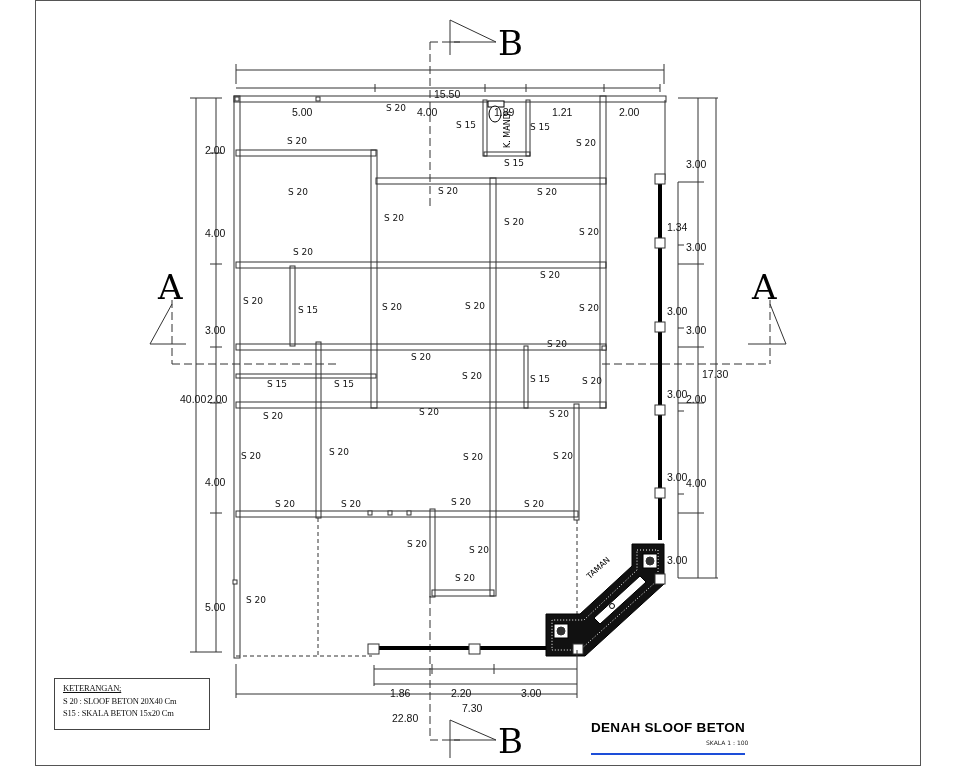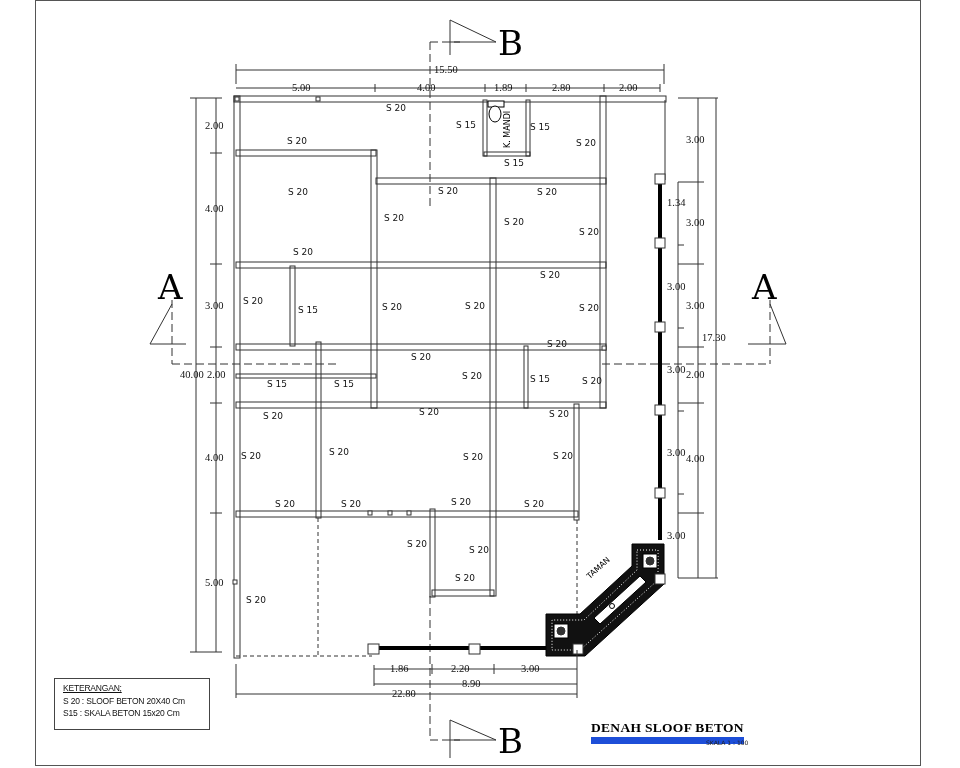--- a/index.html
+++ b/index.html
@@ -1,26 +1,26 @@
 <!DOCTYPE html>
 <html><head>
 <meta charset="utf-8">
 <style>
   html, body { margin: 0; padding: 0; background: #ffffff; }
   body { width: 960px; height: 768px; position: relative; overflow: hidden; font-family: "DejaVu Sans", sans-serif; }
   #sheet { position: absolute; left: 0; top: 0; width: 960px; height: 768px; }
   .frame { position: absolute; left: 35px; top: 0px; width: 886px; height: 766px; border: 1.5px solid #555; border-top-width: 1.5px; box-sizing: border-box; }
   svg { position: absolute; left: 0; top: 0; }
   .lbl { position: absolute; font-family: "DejaVu Sans", sans-serif; font-size: 9px; color: #111; white-space: nowrap; line-height: 1; }
-  .dim { position: absolute; font-family: Liberation Serif, serif; font-size: 10.5px; color: #111; white-space: nowrap; line-height: 1; background: transparent; }
+  .dim { position: absolute; font-family: Liberation Sans, sans-serif; font-size: 10.5px; color: #111; white-space: nowrap; line-height: 1; background: transparent; margin-top: 24px; }
   .sec { position: absolute; font-family: "DejaVu Serif", serif; font-size: 34px; color: #000; line-height: 1; }
-  .legend { position: absolute; left: 54px; top: 678px; width: 156px; height: 52px; border: 1px solid #444; box-sizing: border-box; padding: 4px 0 0 8px; font-family: Liberation Sans, sans-serif; font-size: 8.5px; color: #111; }
+  .legend { position: absolute; left: 54px; top: 678px; width: 156px; height: 52px; border: 1px solid #444; box-sizing: border-box; padding: 4px 0 0 8px; font-family: Liberation Serif, serif; font-size: 8.5px; color: #111; }
   .legend .ttl { text-decoration: underline; margin-bottom: 3px; letter-spacing: -0.2px; }
   .legend .row { margin-bottom: 2px; letter-spacing: -0.2px; }
-  .title { position: absolute; left: 591px; top: 720px; font-family: Liberation Serif, serif; font-weight: bold; font-size: 13.5px; color: #000; border-bottom: 7px solid #1d4ed8; padding-bottom: 1px; letter-spacing: 0.3px; }
+  .title { position: absolute; left: 591px; top: 720px; font-family: Liberation Sans, sans-serif; font-weight: bold; font-size: 13.5px; color: #000; border-bottom: 2px solid #1d4ed8; padding-bottom: 18px; letter-spacing: 0.3px; }
   .scale { position: absolute; left: 706px; top: 739px; font-family: "DejaVu Sans", sans-serif; font-size: 6px; color: #222; }
   .taman { position: absolute; left: 585px; top: 574px; font-family: "DejaVu Sans", sans-serif; font-size: 8px; transform: rotate(-42deg); transform-origin: left top; }
   .kmandi { position: absolute; left: 503px; top: 148px; font-family: "DejaVu Sans", sans-serif; font-size: 8px; transform: rotate(-90deg); transform-origin: left top; }
 </style>
 </head>
 <body>
 
 <div id="sheet">
   <div class="frame"></div>
 
@@ -179,47 +179,47 @@
 
   <span class="sec" style="left:498px; top:26px;">B</span>
   <span class="sec" style="left:498px; top:724px;">B</span>
   <span class="sec" style="left:158px; top:270px;">A</span>
   <span class="sec" style="left:752px; top:270px;">A</span>
 
   <span class="dim" style="left:434px; top:65px;">15.50</span>
   <span class="dim" style="left:292px; top:83px;">5.00</span>
   <span class="dim" style="left:417px; top:83px;">4.00</span>
   <span class="dim" style="left:494px; top:83px;">1.89</span>
-  <span class="dim" style="left:552px; top:83px;">2.80</span>
+  <span class="dim" style="left:552px; top:83px;">1.21</span>
   <span class="dim" style="left:619px; top:83px;">2.00</span>
 
   <span class="dim" style="left:205px; top:121px;">2.00</span>
   <span class="dim" style="left:205px; top:204px;">4.00</span>
   <span class="dim" style="left:205px; top:301px;">3.00</span>
   <span class="dim" style="left:180px; top:370px;">40.00</span>
   <span class="dim" style="left:207px; top:370px;">2.00</span>
   <span class="dim" style="left:205px; top:453px;">4.00</span>
   <span class="dim" style="left:205px; top:578px;">5.00</span>
 
   <span class="dim" style="left:686px; top:135px;">3.00</span>
   <span class="dim" style="left:667px; top:198px;">1.34</span>
   <span class="dim" style="left:686px; top:218px;">3.00</span>
   <span class="dim" style="left:667px; top:282px;">3.00</span>
   <span class="dim" style="left:686px; top:301px;">3.00</span>
-  <span class="dim" style="left:702px; top:333px;">17.30</span>
+  <span class="dim" style="left:702px; top:345px;">17.30</span>
   <span class="dim" style="left:667px; top:365px;">3.00</span>
   <span class="dim" style="left:686px; top:370px;">2.00</span>
   <span class="dim" style="left:667px; top:448px;">3.00</span>
   <span class="dim" style="left:686px; top:454px;">4.00</span>
   <span class="dim" style="left:667px; top:531px;">3.00</span>
 
   <span class="dim" style="left:390px; top:664px;">1.86</span>
   <span class="dim" style="left:451px; top:664px;">2.20</span>
   <span class="dim" style="left:521px; top:664px;">3.00</span>
-  <span class="dim" style="left:462px; top:679px;">8.90</span>
+  <span class="dim" style="left:462px; top:679px;">7.30</span>
   <span class="dim" style="left:392px; top:689px;">22.80</span>
 
   <span class="kmandi">K. MANDI</span>
   <span class="taman">TAMAN</span>
 
   <div id="beam-labels">
       <span class="lbl" style="left: 386px; top: 104px;">S 20</span>
       <span class="lbl" style="left: 456px; top: 121px;">S 15</span>
       <span class="lbl" style="left: 530px; top: 123px;">S 15</span>
       <span class="lbl" style="left: 576px; top: 139px;">S 20</span>

